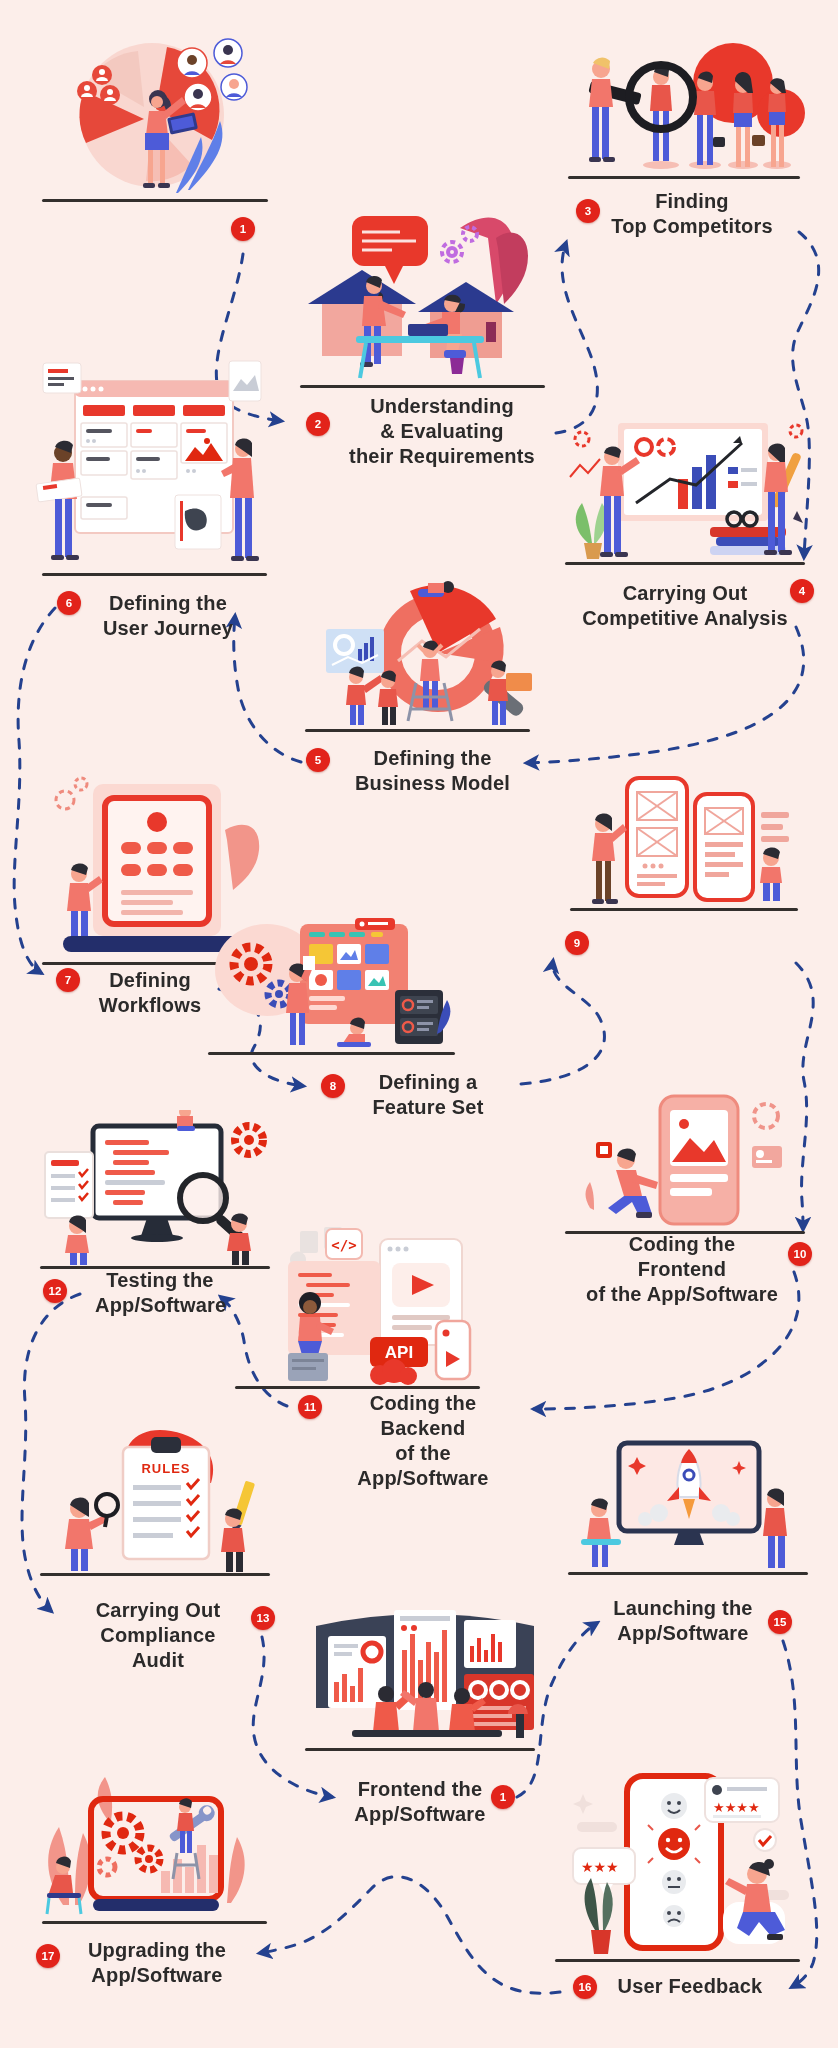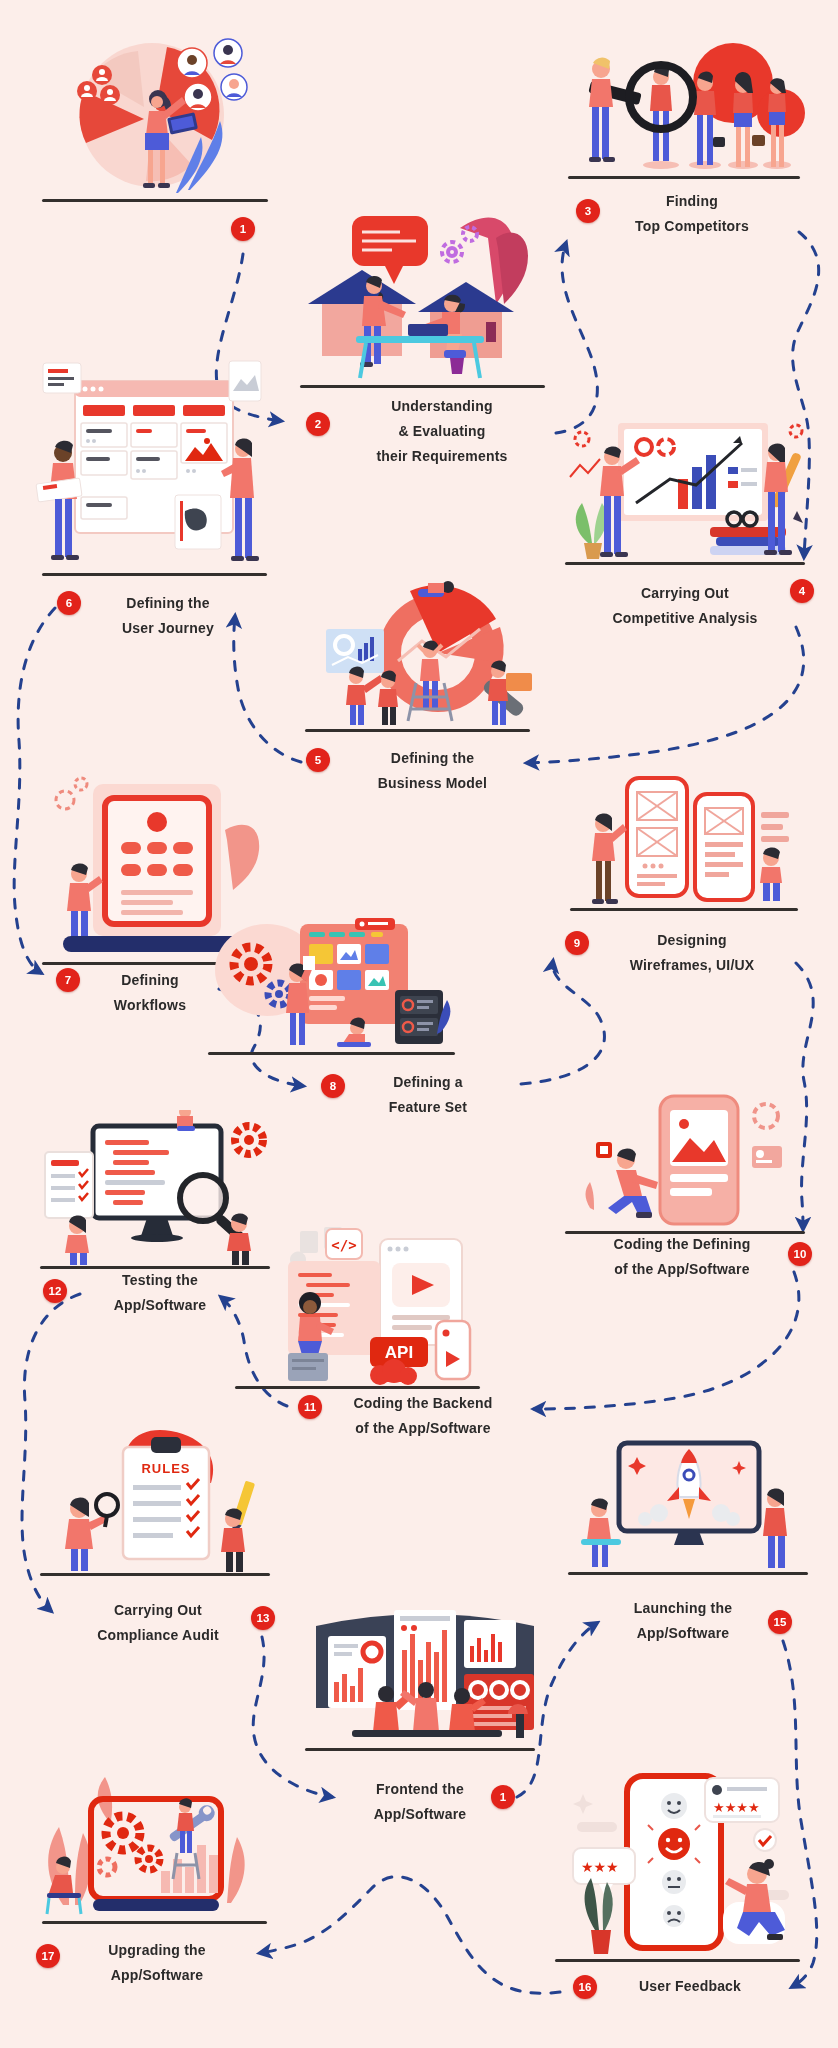--- a/index.html
+++ b/index.html
@@ -1,20 +1,20 @@
 <!DOCTYPE html>
 <html><head>
 <meta charset="utf-8">
 <style>
   html,body{margin:0;padding:0;background:#fceeea;}
   #stage{position:relative;width:838px;height:2048px;background:#fceeea;overflow:hidden;
          font-family:"Liberation Sans",sans-serif;}
   .abs{position:absolute;}
   .lbl{position:absolute;text-align:center;font-weight:700;color:#2b2a2a;
-       font-size:14px;line-height:25px;letter-spacing:.2px;}
+       font-size:20px;line-height:25px;letter-spacing:.2px;}
   .badge{position:absolute;width:24px;height:24px;border-radius:50%;background:#e2231a;
          color:#fff;font-size:11.5px;font-weight:700;display:flex;align-items:center;
          justify-content:center;box-shadow:0 1px 2px rgba(150,30,20,.35);}
   .ground{position:absolute;height:3px;background:#332f2d;border-radius:2px;}
   svg{display:block;}
 </style>
 </head>
 <body>
 
 <div id="stage">
@@ -600,24 +600,20 @@
     </g>
     <g>
       <circle cx="206" cy="86" r="8" fill="#f7a58f"></circle>
         <path d="M198 82 a9 8 0 0 1 17 -2 l-2 7 Z" fill="#2b2b33"></path>
       <path d="M197 95 h18 l2 16 h-22 Z" fill="#f2766b"></path>
       <rect x="198" y="111" width="7" height="18" fill="#4d5bd8"></rect>
         <rect x="208" y="111" width="7" height="18" fill="#4d5bd8"></rect>
     </g>
   </svg>
   <div class="ground" style="left:570px;top:908px;width:228px"></div>
-  <div class="lbl" style="left:597px;top:928px;width:190px">
-    <div>Designing</div>
-    <div>Wireframes, UI/UX</div>
-  </div>
   <div class="badge" style="left:565px;top:931px">9</div>
 
   <svg class="abs" style="left:560px;top:1090px" width="245" height="140" viewBox="0 0 245 140">
     <rect x="100" y="6" width="78" height="128" rx="14" fill="#f6b0a6" stroke="#ef8b7e" stroke-width="3"></rect>
     <g>
       <rect x="110" y="20" width="58" height="56" rx="4" fill="#fff"></rect>
       <circle cx="124" cy="34" r="5" fill="#e8382b"></circle>
       <path d="M112 72 L130 48 L144 62 L154 50 L166 72 Z" fill="#e8382b"></path>
       <rect x="110" y="84" width="58" height="8" rx="3" fill="#fff"></rect>
       <rect x="110" y="98" width="42" height="8" rx="3" fill="#fff"></rect>
@@ -635,21 +631,21 @@
       </g>
     <rect x="192" y="56" width="30" height="22" rx="3" fill="#f2a79e"></rect>
     <circle cx="200" cy="64" r="4" fill="#fff"></circle>
       <rect x="196" y="70" width="16" height="3" fill="#fff"></rect>
     <rect x="36" y="52" width="16" height="16" rx="3" fill="#e02810"></rect>
       <rect x="40" y="56" width="8" height="8" fill="#fff"></rect>
     <path d="M30 118 C24 108 24 100 30 92 C34 102 34 110 34 120 Z" fill="#f2958a"></path>
   </svg>
   <div class="ground" style="left:565px;top:1231px;width:240px"></div>
   <div class="lbl" style="left:582px;top:1232px;width:200px">
-    <div>Coding the Defining</div>
+    <div>Coding the Frontend</div>
     <div>of the App/Software</div>
   </div>
   <div class="badge" style="left:788px;top:1242px">10</div>
 
   <svg class="abs" style="left:230px;top:1225px" width="255" height="160" viewBox="0 0 255 160">
     <g fill="#e9e2e0">
         <rect x="70" y="6" width="18" height="22" rx="2"></rect>
         <rect x="94" y="2" width="18" height="22" rx="2"></rect>
         <path d="M60 34 a8 8 0 1 1 0 1 Z"></path>
       </g>

